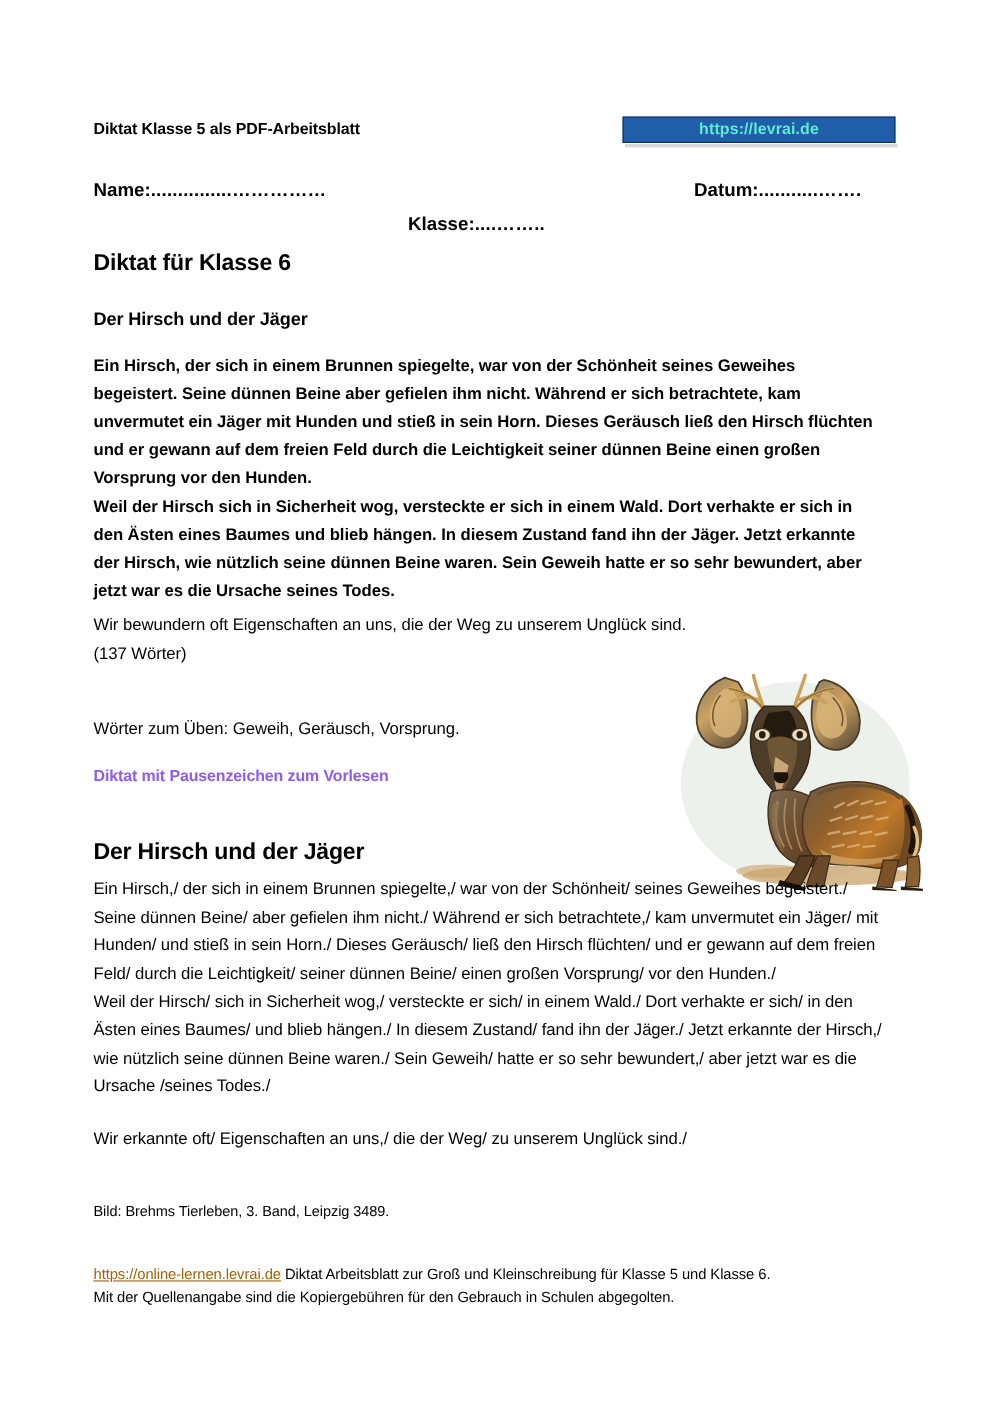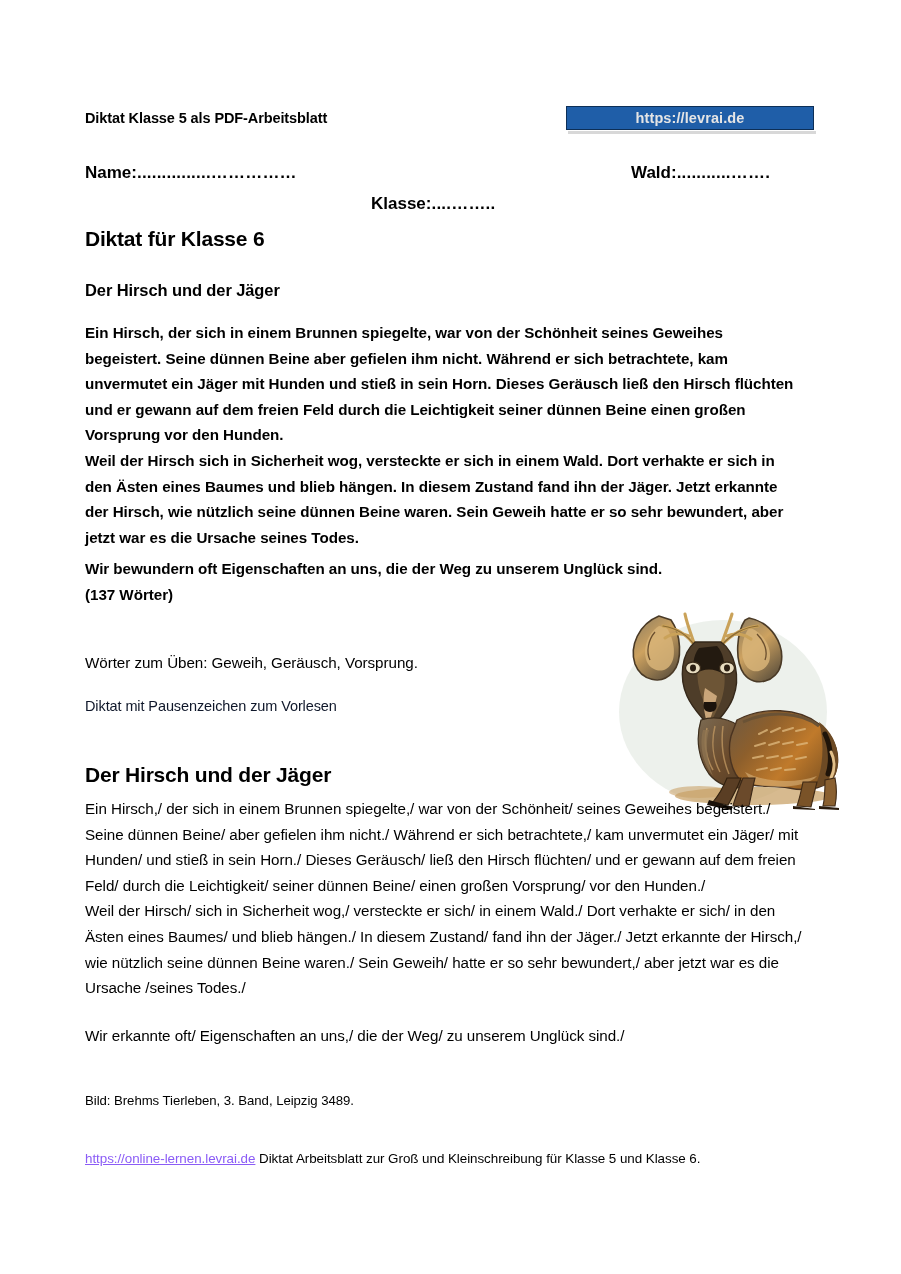--- a/index.html
+++ b/index.html
@@ -52,21 +52,21 @@
   }
   .url-badge {
     position: absolute;
     left: 481px;
     top: 0px;
     width: 248px;
     height: 24px;
     background: #1F5EA8;
     border: 1px solid #0d2f57;
     box-sizing: border-box;
-    color: #e5e5e5;
+    color: #5eead4;
     font-size: 14.5px;
     font-weight: bold;
     text-align: center;
     line-height: 22px;
     letter-spacing: 0.1px;
   }
   .url-badge-shadow {
     position: absolute;
     left: 483px;
     top: 25px;
@@ -107,22 +107,22 @@
     top: 267px;
     font-size: 16.5px;
     font-weight: bold;
     letter-spacing: -0.1px;
   }
   .section-label {
     position: absolute;
     left: 0;
     top: 698px;
     font-size: 14.5px;
-    font-weight: normal;
-    color: #0f172a;
+    font-weight: bold;
+    color: #8b5cf6;
     letter-spacing: -0.1px;
   }
   .story-title-2 {
     position: absolute;
     left: 0;
     top: 746px;
     font-size: 21px;
     font-weight: bold;
     letter-spacing: -0.2px;
   }
@@ -131,21 +131,21 @@
   .body-block {
     position: absolute;
     left: 0;
     width: 718px;
     font-size: 15.2px;
     line-height: 25.6px;
     letter-spacing: -0.05px;
     white-space: pre-wrap;
   }
   .block-a { top: 320px; font-weight: bold; }
-  .block-b { top: 556px; font-weight: bold; }
+  .block-b { top: 556px; }
   .block-c { top: 650px; }
   .block-d { top: 796px; }
   .block-e { top: 1023px; }
 
   .caption {
     position: absolute;
     left: 0;
     top: 1091px;
     font-size: 13.2px;
     line-height: 20px;
@@ -156,21 +156,21 @@
     position: absolute;
     left: 0;
     top: 1148px;
     width: 720px;
     font-size: 13.4px;
     line-height: 21px;
     letter-spacing: -0.05px;
   }
   .footer-link {
     text-decoration: underline;
-    color: #8b5cf6;
+    color: #a16207;
   }
 
   
   .deer-figure {
     position: absolute;
     left: 478px;
     top: 586px;
     width: 252px;
     height: 208px;
   }
@@ -184,21 +184,21 @@
 
     <div class="header-row">
       <div class="worksheet-kicker">Diktat Klasse 5 als PDF-Arbeitsblatt</div>
       <div class="url-badge-shadow"></div>
       <div class="url-badge">https://levrai.de</div>
     </div>
 
     <div class="fields-row">
       <div class="field field-name"><span>Name:</span><span class="dots">...............……………</span></div>
       <div class="field field-klasse"><span>Klasse:</span><span class="dots">....……..</span></div>
-      <div class="field field-datum"><span>Wald:</span><span class="dots">...........…….</span></div>
+      <div class="field field-datum"><span>Datum:</span><span class="dots">...........…….</span></div>
     </div>
 
     <h1 class="doc-title">Diktat für Klasse 6</h1>
 
     <h2 class="story-title-1">Der Hirsch und der Jäger</h2>
 
     <div class="body-block block-a">Ein Hirsch, der sich in einem Brunnen spiegelte, war von der Schönheit seines Geweihes begeistert. Seine dünnen Beine aber gefielen ihm nicht. Während er sich betrachtete, kam unvermutet ein Jäger mit Hunden und stieß in sein Horn. Dieses Geräusch ließ den Hirsch flüchten und er gewann auf dem freien Feld durch die Leichtigkeit seiner dünnen Beine einen großen Vorsprung vor den Hunden.
 Weil der Hirsch sich in Sicherheit wog, versteckte er sich in einem Wald. Dort verhakte er sich in den Ästen eines Baumes und blieb hängen. In diesem Zustand fand ihn der Jäger. Jetzt erkannte der Hirsch, wie nützlich seine dünnen Beine waren. Sein Geweih hatte er so sehr bewundert, aber jetzt war es die Ursache seines Todes.</div>
 
     <div class="body-block block-b">Wir bewundern oft Eigenschaften an uns, die der Weg zu unserem Unglück sind.
@@ -336,16 +336,17 @@
 
     <div class="body-block block-d">Ein Hirsch,/ der sich in einem Brunnen spiegelte,/ war von der Schönheit/ seines Geweihes begeistert./ Seine dünnen Beine/ aber gefielen ihm nicht./ Während er sich betrachtete,/ kam unvermutet ein Jäger/ mit Hunden/ und stieß in sein Horn./ Dieses Geräusch/ ließ den Hirsch flüchten/ und er gewann auf dem freien Feld/ durch die Leichtigkeit/ seiner dünnen Beine/ einen großen Vorsprung/ vor den Hunden./
 Weil der Hirsch/ sich in Sicherheit wog,/ versteckte er sich/ in einem Wald./ Dort verhakte er sich/ in den Ästen eines Baumes/ und blieb hängen./ In diesem Zustand/ fand ihn der Jäger./ Jetzt erkannte der Hirsch,/ wie nützlich seine dünnen Beine waren./ Sein Geweih/ hatte er so sehr bewundert,/ aber jetzt war es die Ursache /seines Todes./</div>
 
     <div class="body-block block-e">Wir erkannte oft/ Eigenschaften an uns,/ die der Weg/ zu unserem Unglück sind./</div>
 
     <div class="caption">Bild: Brehms Tierleben, 3. Band, Leipzig 3489.</div>
 
     <div class="footer">
       <span class="footer-link">https://online-lernen.levrai.de</span><span> Diktat Arbeitsblatt zur Groß und Kleinschreibung für Klasse 5 und Klasse 6.</span><br>
+      <span>Mit der Quellenangabe sind die Kopiergebühren für den Gebrauch in Schulen abgegolten.</span>
     </div>
 
   </div>
 </div>
 
 </body></html>

